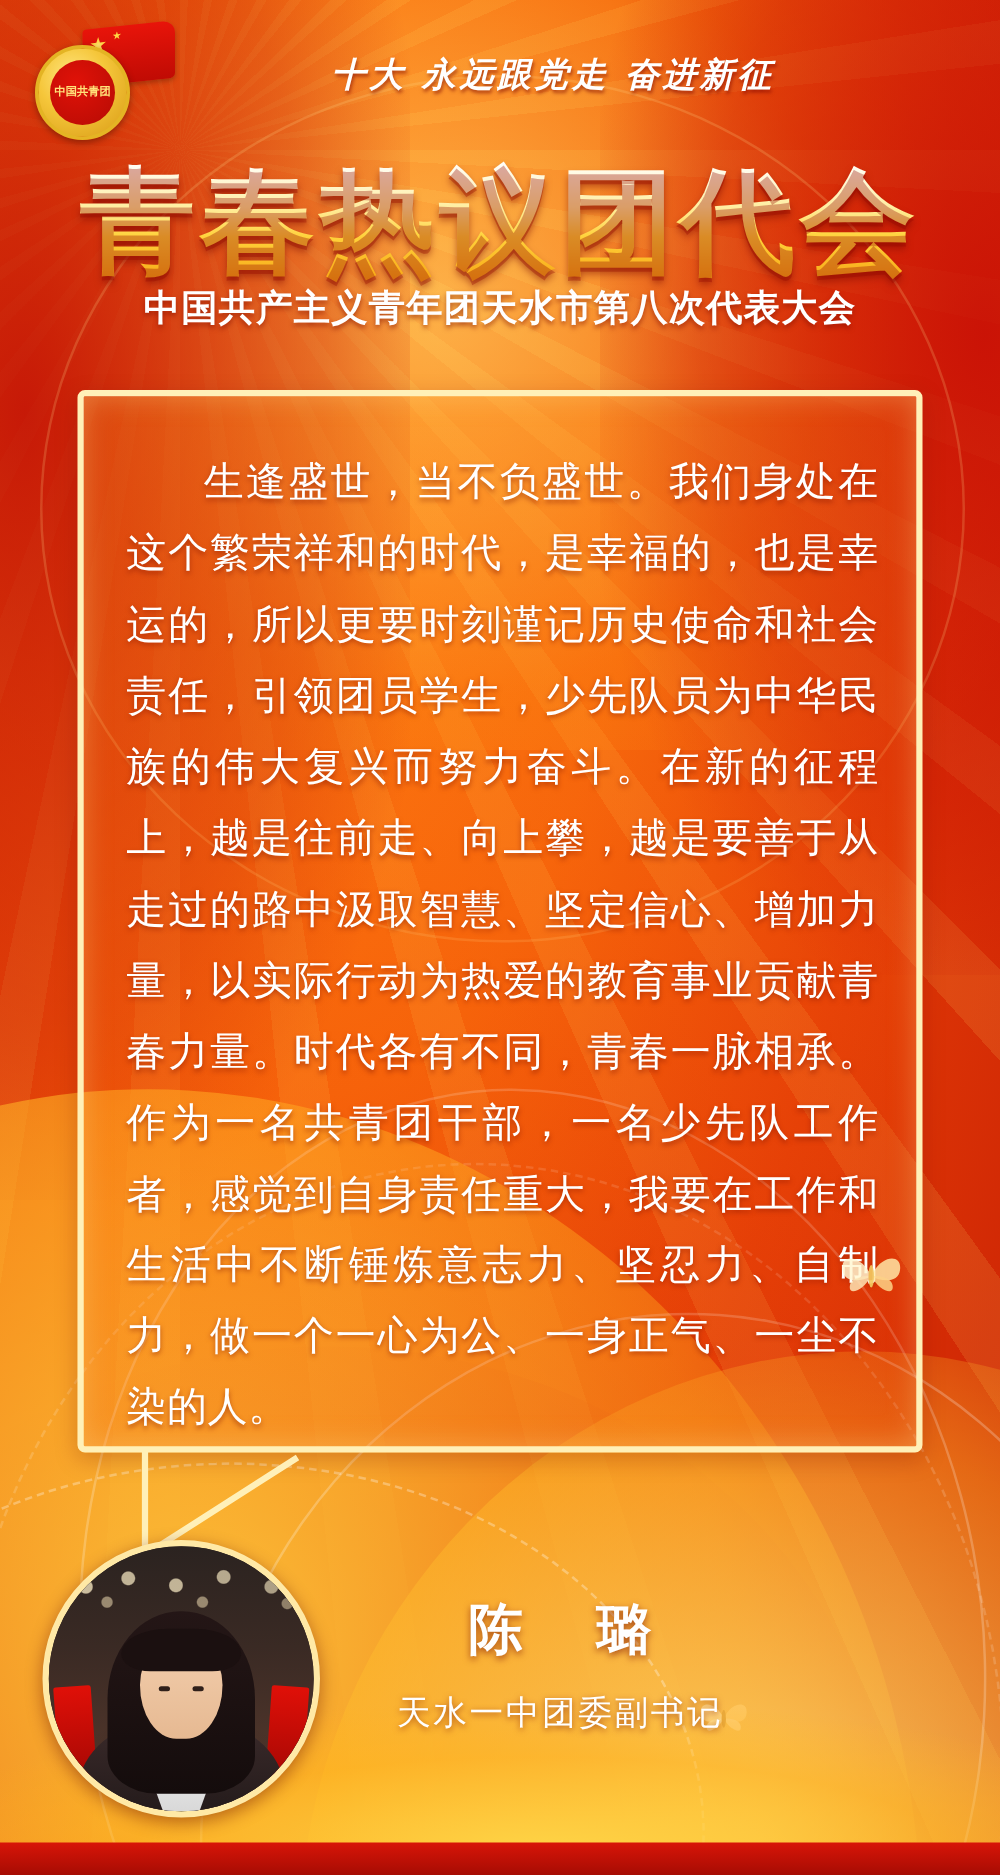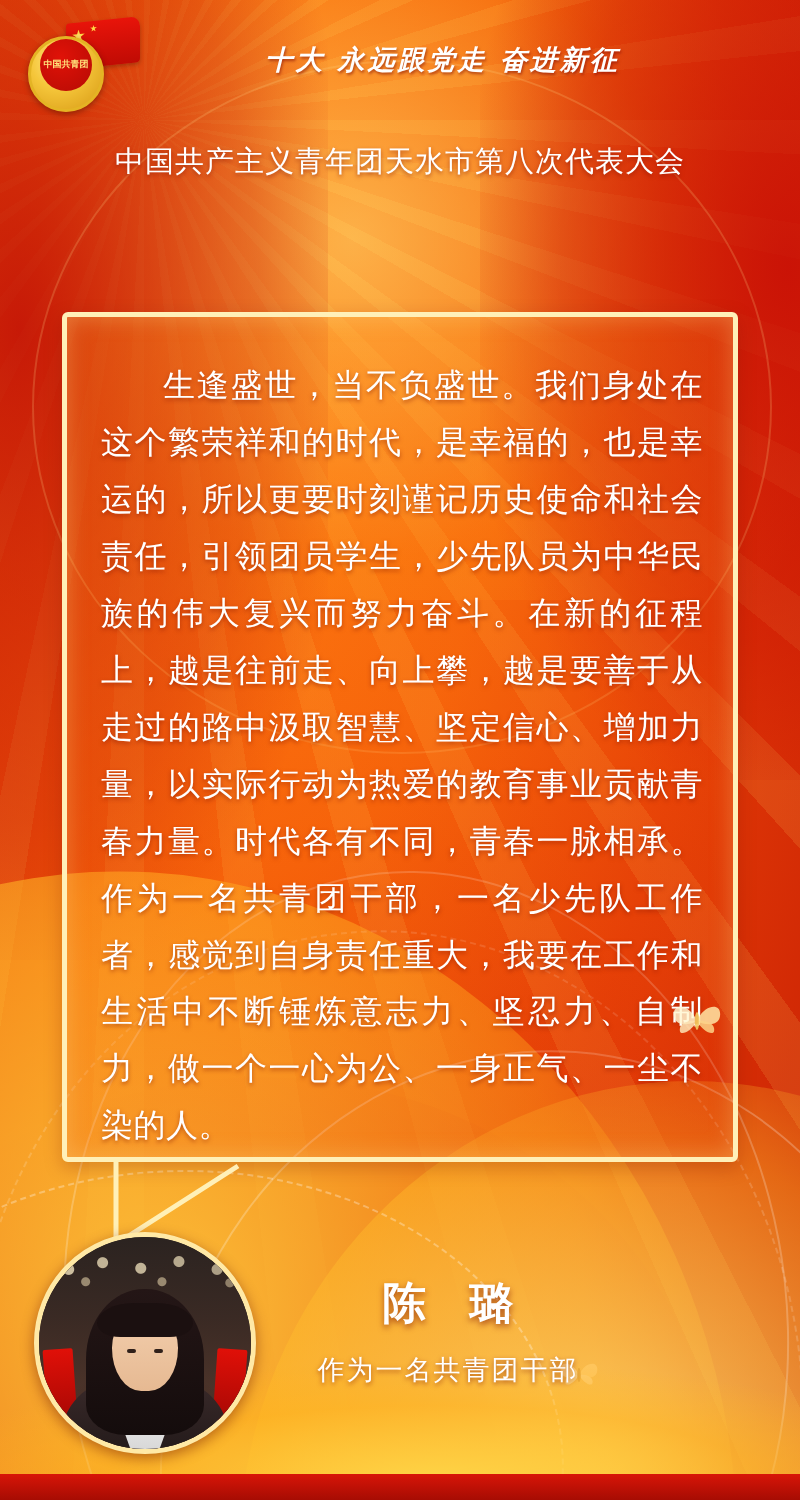--- a/index.html
+++ b/index.html
@@ -137,20 +137,21 @@
     position: absolute;
     left: 6px;
     top: 18px;
     width: 70px;
     height: 70px;
     border-radius: 50%;
     background: radial-gradient(circle at 38% 32%, #ffe680 0%, #f5c63a 42%, #d89a15 100%);
     border: 3px solid #e4b424;
     box-shadow: 0 2px 6px rgba(0,0,0,0.35);
     display: flex;
+    align-items: center;
     justify-content: center;
   }
   .emblem .badge-inner {
     width: 52px;
     height: 52px;
     border-radius: 50%;
     background: radial-gradient(circle at 40% 35%, #e01208 0%, #b60b04 100%);
     display: flex;
     align-items: center;
     justify-content: center;
@@ -197,24 +198,23 @@
     line-height: 1.08;
     color: #fff7c8;
     background: linear-gradient(180deg, #ffffff 0%, #ffeea0 38%, #ffd23a 62%, #f7a413 100%);
     -webkit-background-clip: text;
     background-clip: text;
     -webkit-text-fill-color: transparent;
     text-shadow: 0 3px 0 rgba(150,10,0,0.35);
     filter: drop-shadow(0 4px 3px rgba(120,5,0,0.5));
   }
   .subtitle {
-    margin-top: 14px;
     font-family: "DejaVu Sans", sans-serif;
     font-size: 29px;
-    font-weight: normal;
+    font-weight: bold;
     color: #ffffff;
     letter-spacing: 1px;
     text-shadow: 0 2px 4px rgba(130,15,0,0.6);
   }
 
   
   .bubble {
     position: absolute;
     left: 62px;
     top: 312px;
@@ -362,21 +362,21 @@
     clip-path: polygon(50% 0, 100% 34%, 78% 100%, 22% 100%, 0 34%);
   }
 
   .speaker-name {
     position: absolute;
     left: 258px;
     top: 1274px;
     width: 380px;
     text-align: center;
     color: #ffffff;
-    font-family: Liberation Serif, serif;
+    font-family: Liberation Mono, monospace;
     font-size: 44px;
     font-weight: bold;
     letter-spacing: 16px;
     text-indent: 16px;
     text-shadow: 0 3px 6px rgba(120,10,0,0.6);
   }
   .speaker-role {
     position: absolute;
     left: 258px;
     top: 1352px;
@@ -431,20 +431,21 @@
   <div class="emblem">
     <div class="flag"></div>
     <div class="badge">
       <div class="badge-inner">中国共青团</div>
     </div>
   </div>
 
   <div class="slogan">十大 永远跟党走 奋进新征</div>
 
   <div class="title-wrap">
+    <div class="main-title">青春热议团代会</div>
     <div class="subtitle">中国共产主义青年团天水市第八次代表大会</div>
   </div>
 
   <div class="bubble">
     <div class="bubble-text">生逢盛世，当不负盛世。我们身处在这个繁荣祥和的时代，是幸福的，也是幸运的，所以更要时刻谨记历史使命和社会责任，引领团员学生，少先队员为中华民族的伟大复兴而努力奋斗。在新的征程上，越是往前走、向上攀，越是要善于从走过的路中汲取智慧、坚定信心、增加力量，以实际行动为热爱的教育事业贡献青春力量。时代各有不同，青春一脉相承。作为一名共青团干部，一名少先队工作者，感觉到自身责任重大，我要在工作和生活中不断锤炼意志力、坚忍力、自制力，做一个一心为公、一身正气、一尘不染的人。</div>
   </div>
   <div class="bubble-tail">
     <svg width="130" height="86" viewBox="0 0 130 86">
       <path d="M4 0 L4 84 L126 6" fill="none" stroke="#fff0b8" stroke-width="5"></path>
     </svg>
@@ -480,16 +481,16 @@
       <div class="shirt"></div>
       <div class="hair"></div>
       <div class="face"></div>
       <div class="fringe"></div>
       <div class="eye-l"></div>
       <div class="eye-r"></div>
     </div>
   </div>
 
   <div class="speaker-name">陈 璐</div>
-  <div class="speaker-role">作为一名共青团干部</div>
+  <div class="speaker-role">天水一中团委副书记</div>
 
   <div class="bottom-bar"></div>
 </div>
 
 </body></html>

